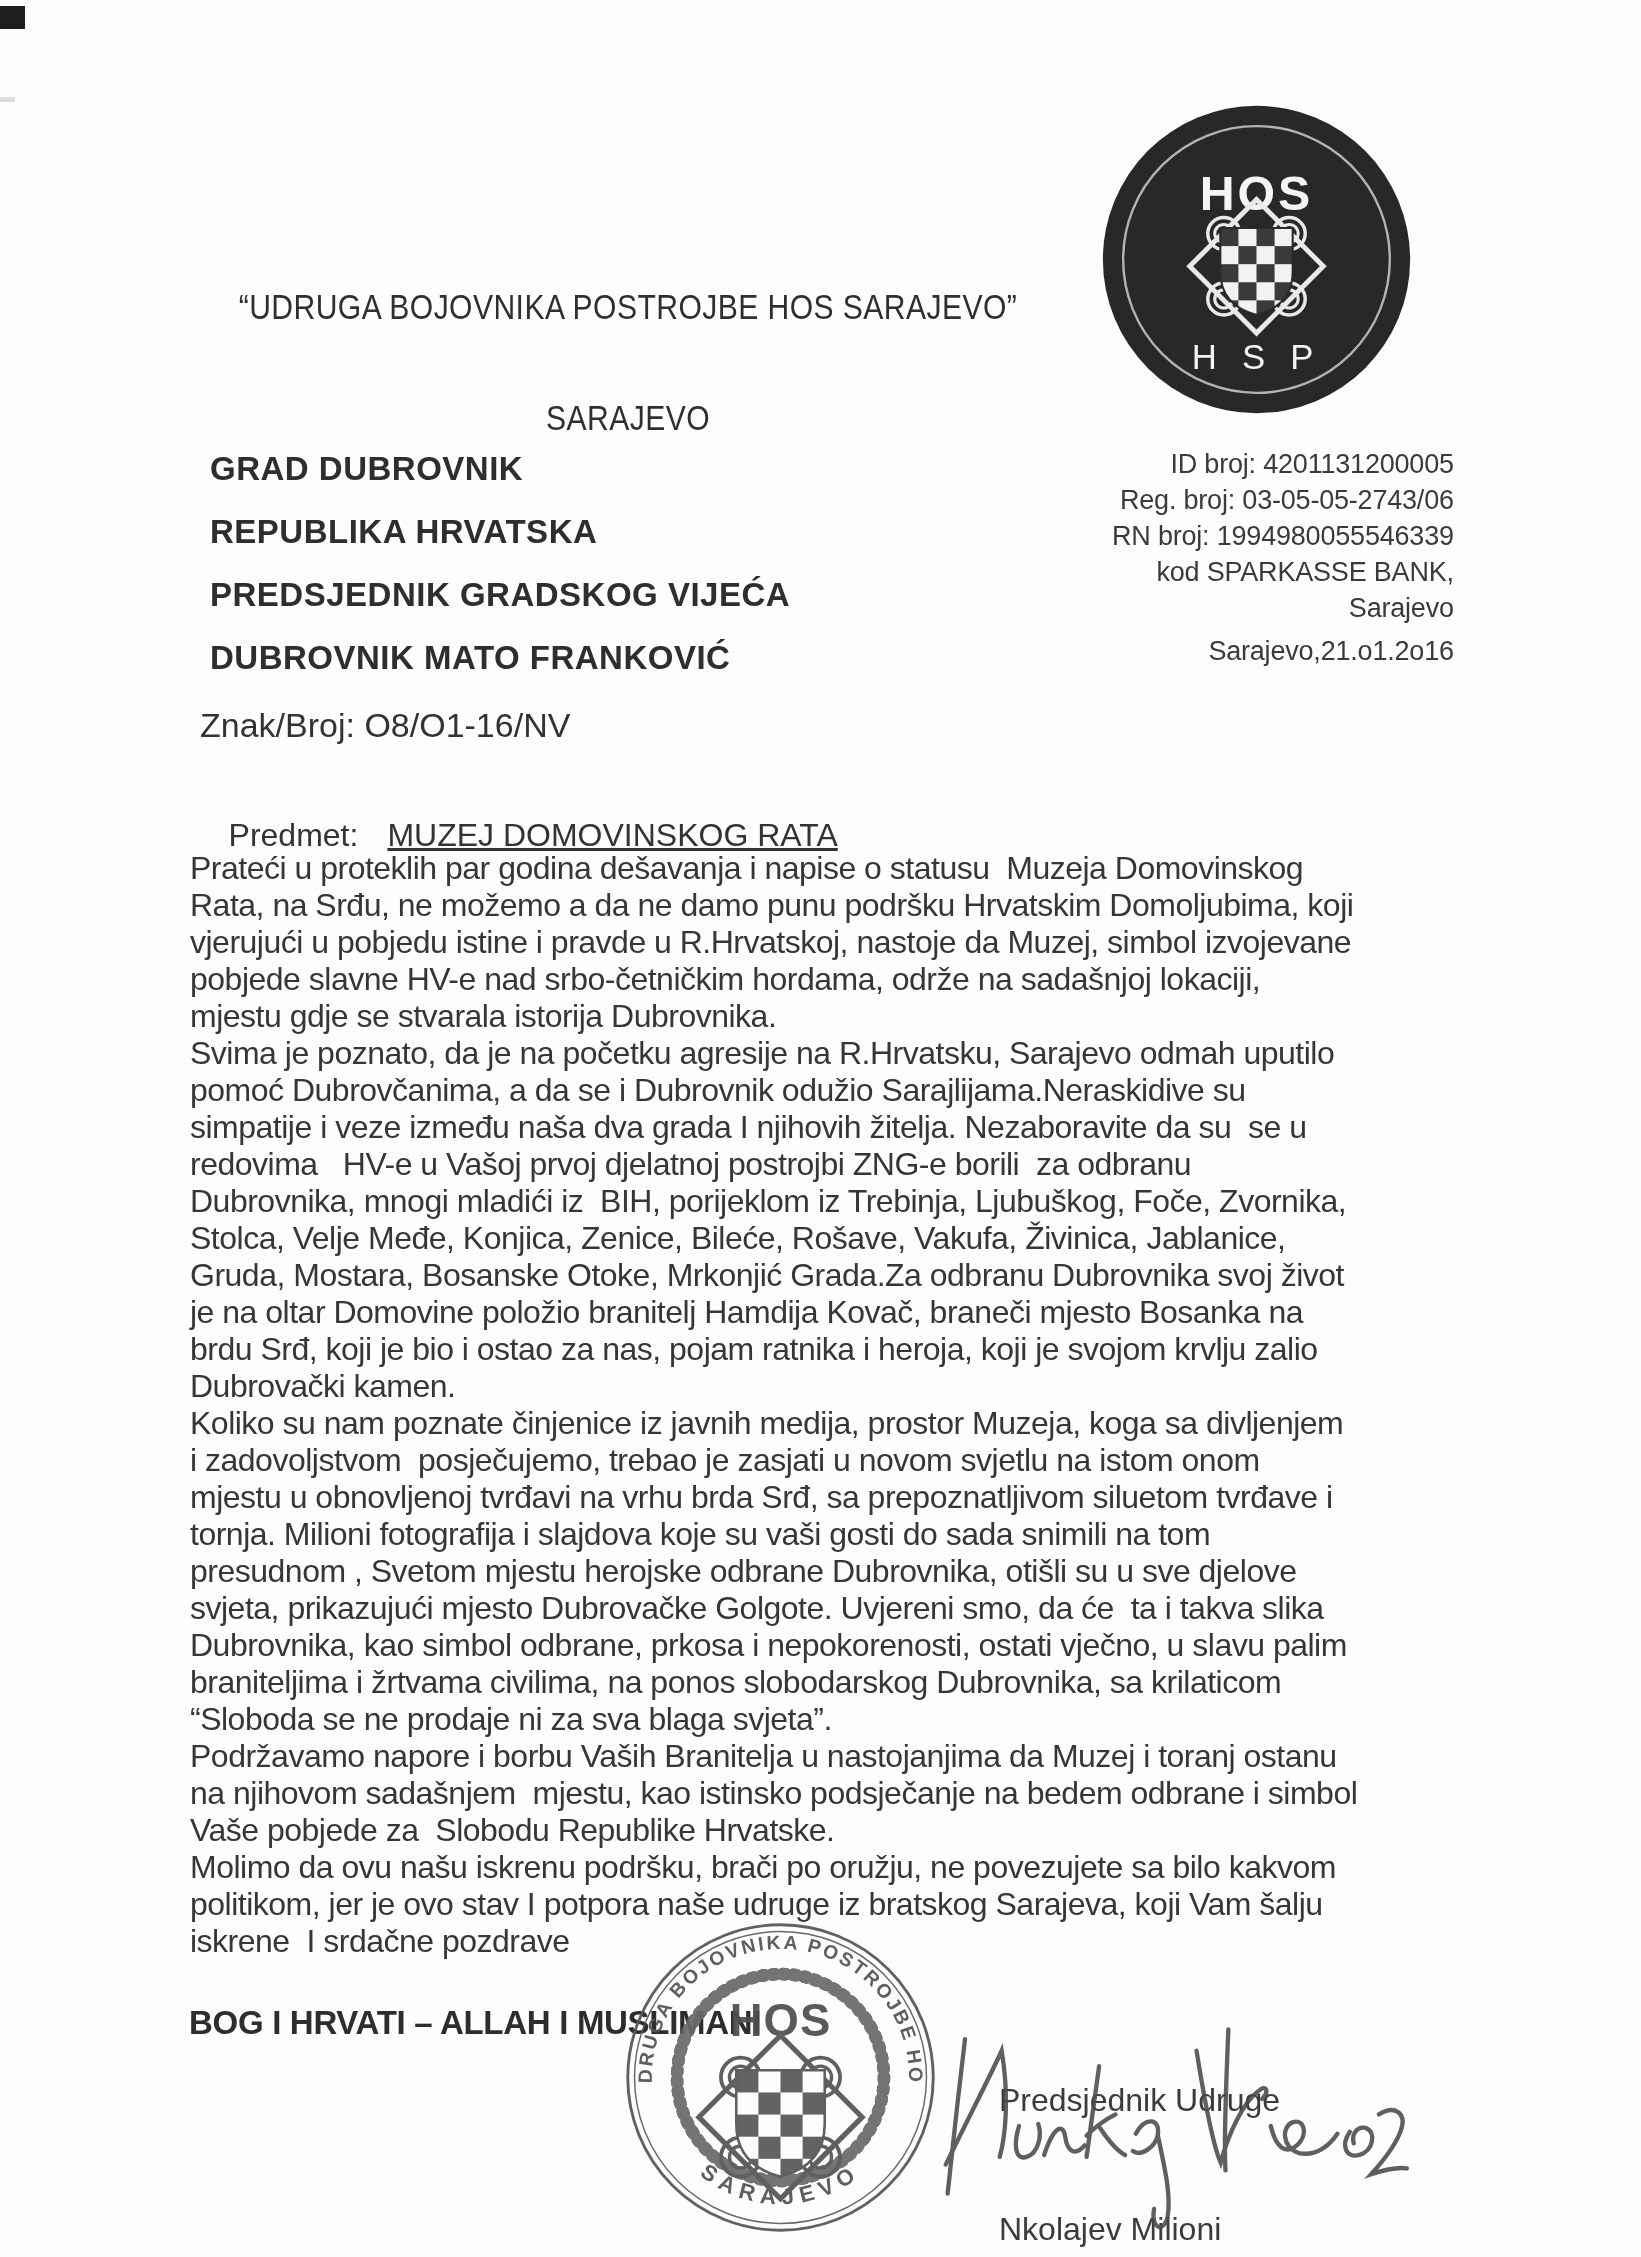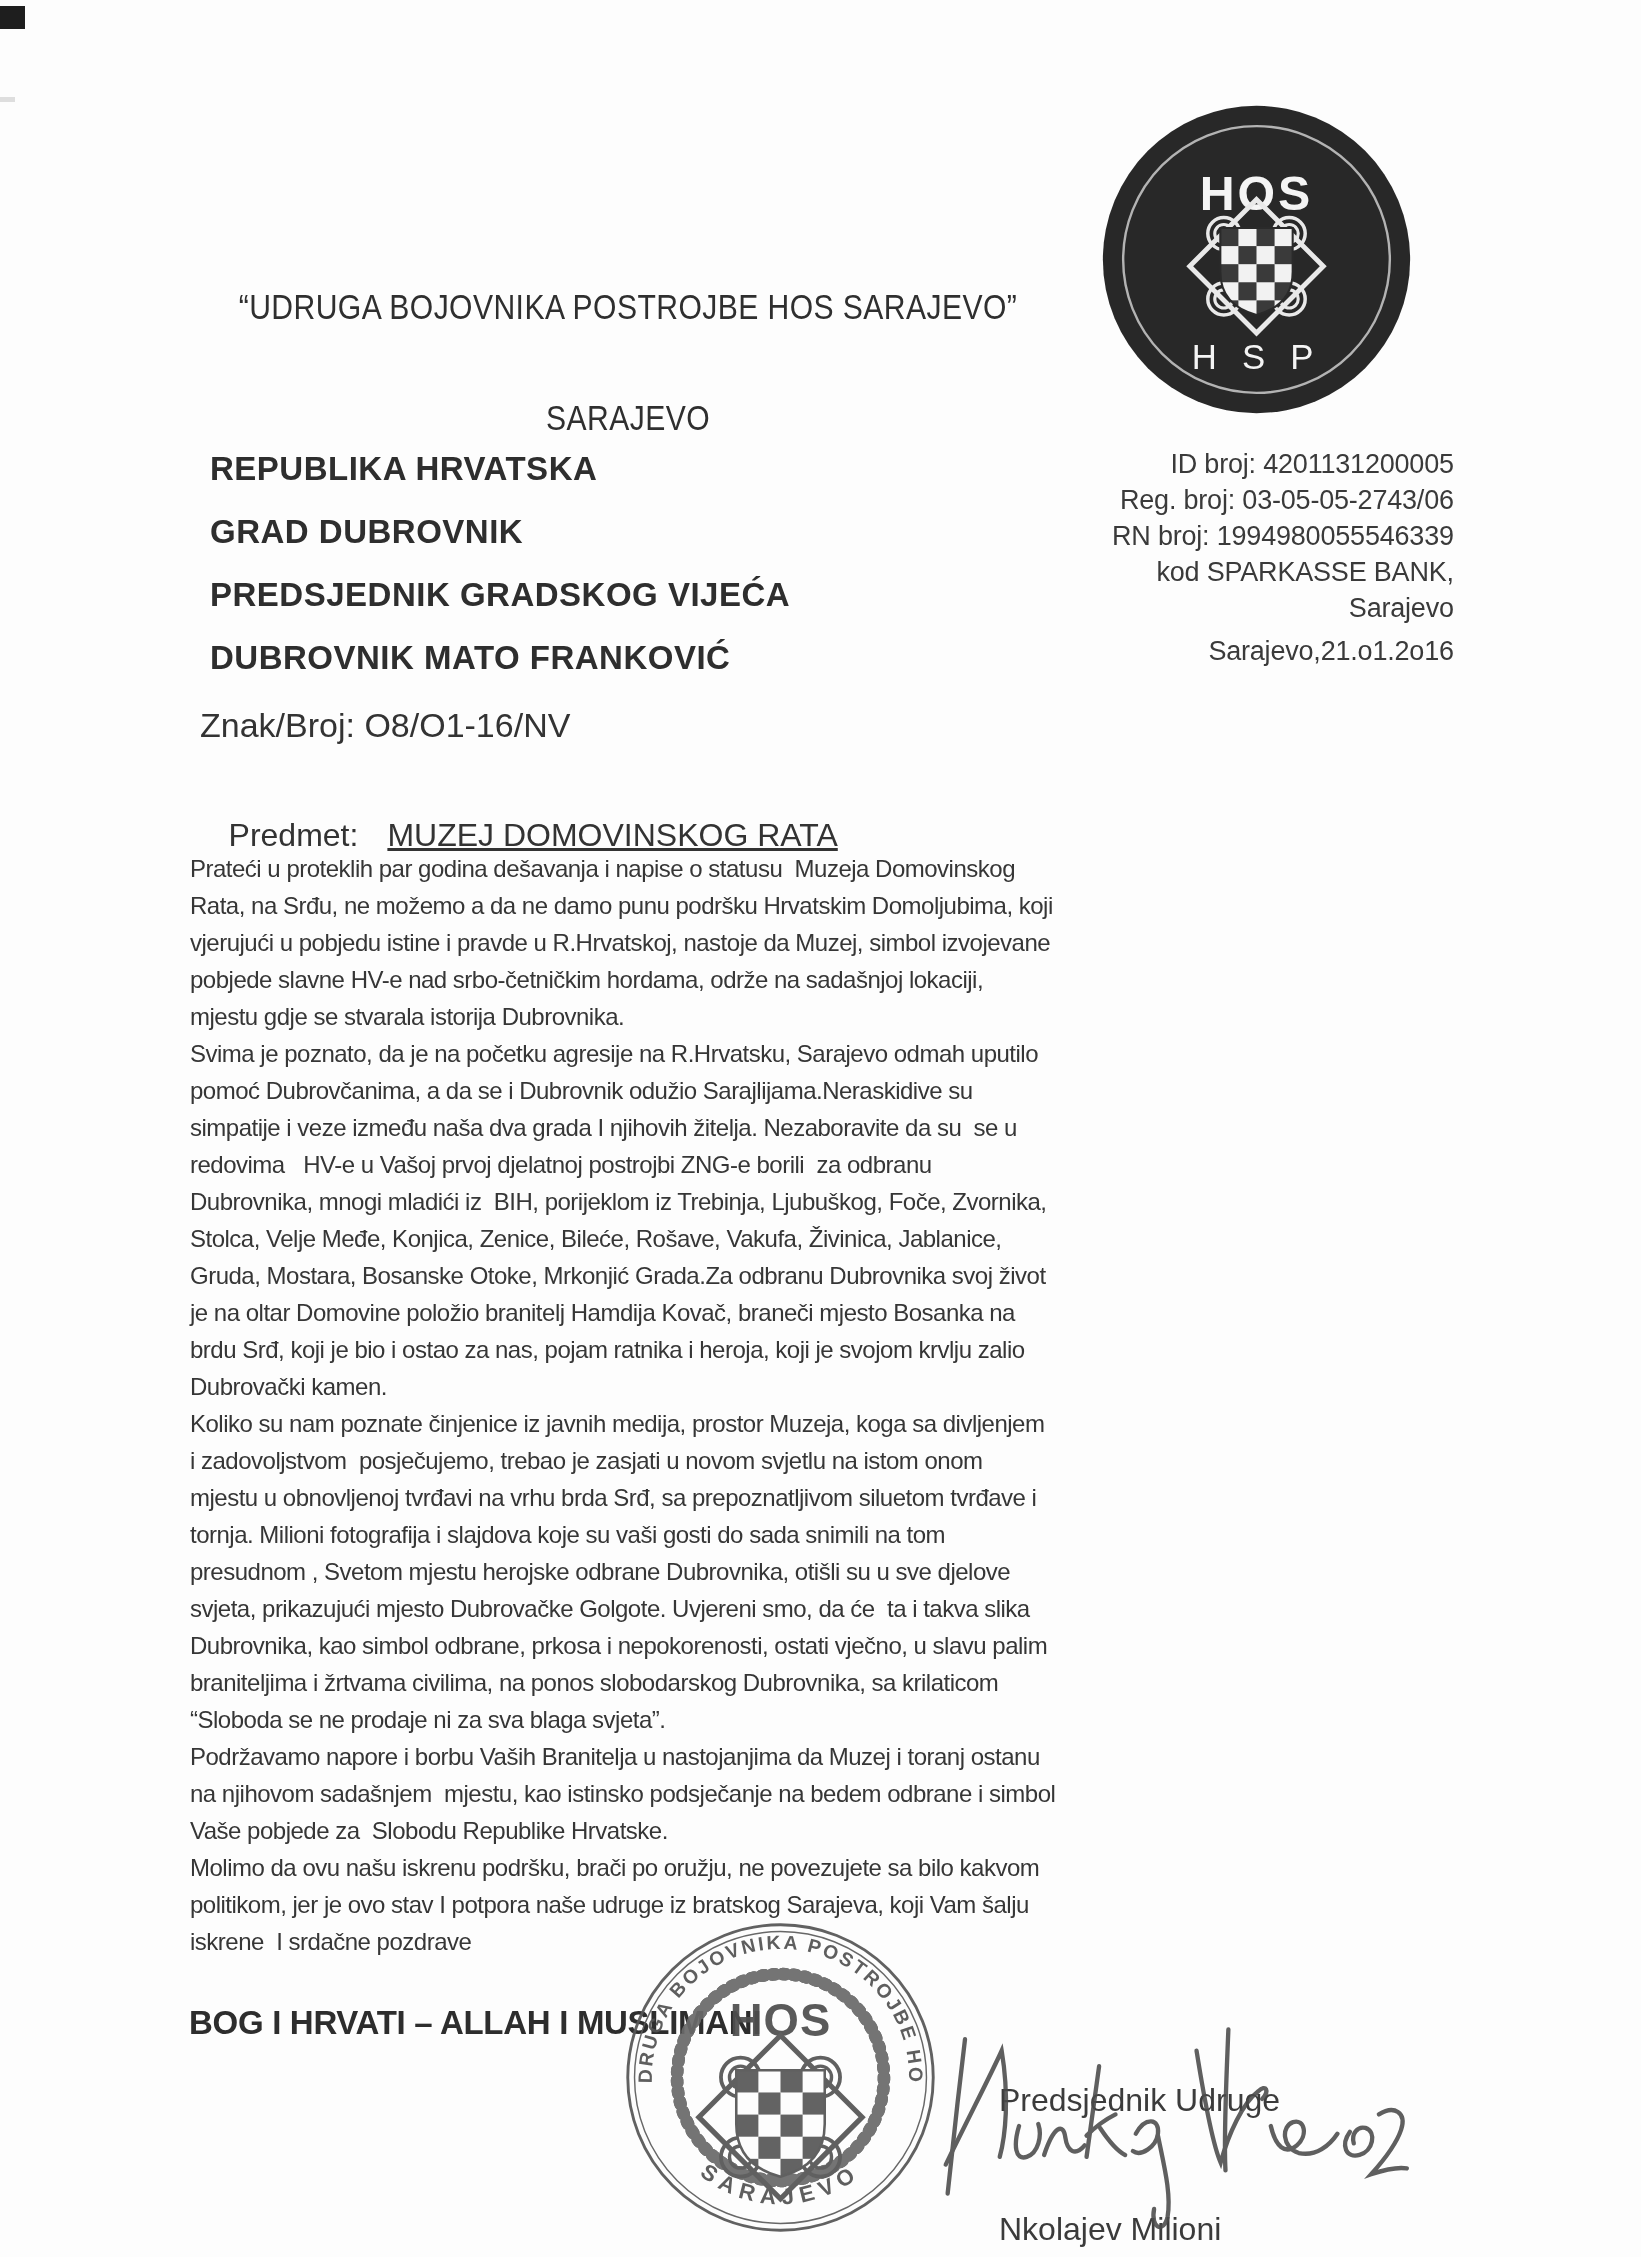--- a/index.html
+++ b/index.html
@@ -43,21 +43,21 @@
     color:#3a3a3a;letter-spacing:-0.2px;
   }
   #info-block div{white-space:pre;text-align:right;}
   #date-line{margin-top:6.8px;}
 
   #subject-line{left:193px;top:780px;font-size:32px;color:#333;white-space:pre;}
   #subject-value{padding-left:29px;text-decoration:underline;}
 
   #letter-body{
     left:190px;top:850px;
-    font-size:24px;line-height:37px;
+    font-size:32px;line-height:37px;
     letter-spacing:-0.5px;
     color:#363636;
     white-space:pre;
     z-index:1;
   }
 
   #salutation{
     left:189px;top:2004px;
     font-weight:bold;font-size:33px;
     letter-spacing:-0.3px;color:#2d2d2d;
@@ -117,22 +117,22 @@
           <rect x="26" y="23" width="26" height="26"></rect>
         <rect x="-52" y="49" width="26" height="26"></rect>
           <rect x="0" y="49" width="26" height="26"></rect>
       </g>
       <path d="M -52,-55 H 52 V 8 C 52,44 30,62 0,70 C -30,62 -52,44 -52,8 Z" fill="none" stroke="#2a2a2a" stroke-width="3"></path>
     </g>
     <text x="163" y="276" text-anchor="middle" font-family="Liberation Sans,DejaVu Sans,sans-serif" font-size="36" letter-spacing="8" fill="#f4f4f4">H S P</text>
   </svg>
 
   <div id="recipient-block" class="abs">
+      <div>GRAD DUBROVNIK</div>
       <div>REPUBLIKA HRVATSKA</div>
-      <div>GRAD DUBROVNIK</div>
       <div>PREDSJEDNIK GRADSKOG VIJEĆA</div>
       <div>DUBROVNIK MATO FRANKOVIĆ</div>
     </div>
   <div id="reference-line" class="abs">Znak/Broj: O8/O1-16/NV</div>
 
   <div id="info-block" class="abs">
     <div><div>ID broj: 4201131200005</div><div>Reg. broj: 03-05-05-2743/06</div><div>RN broj: 1994980055546339</div><div>kod SPARKASSE BANK,</div><div>Sarajevo</div></div>
     <div id="date-line">Sarajevo,21.o1.2o16</div>
   </div>
 

